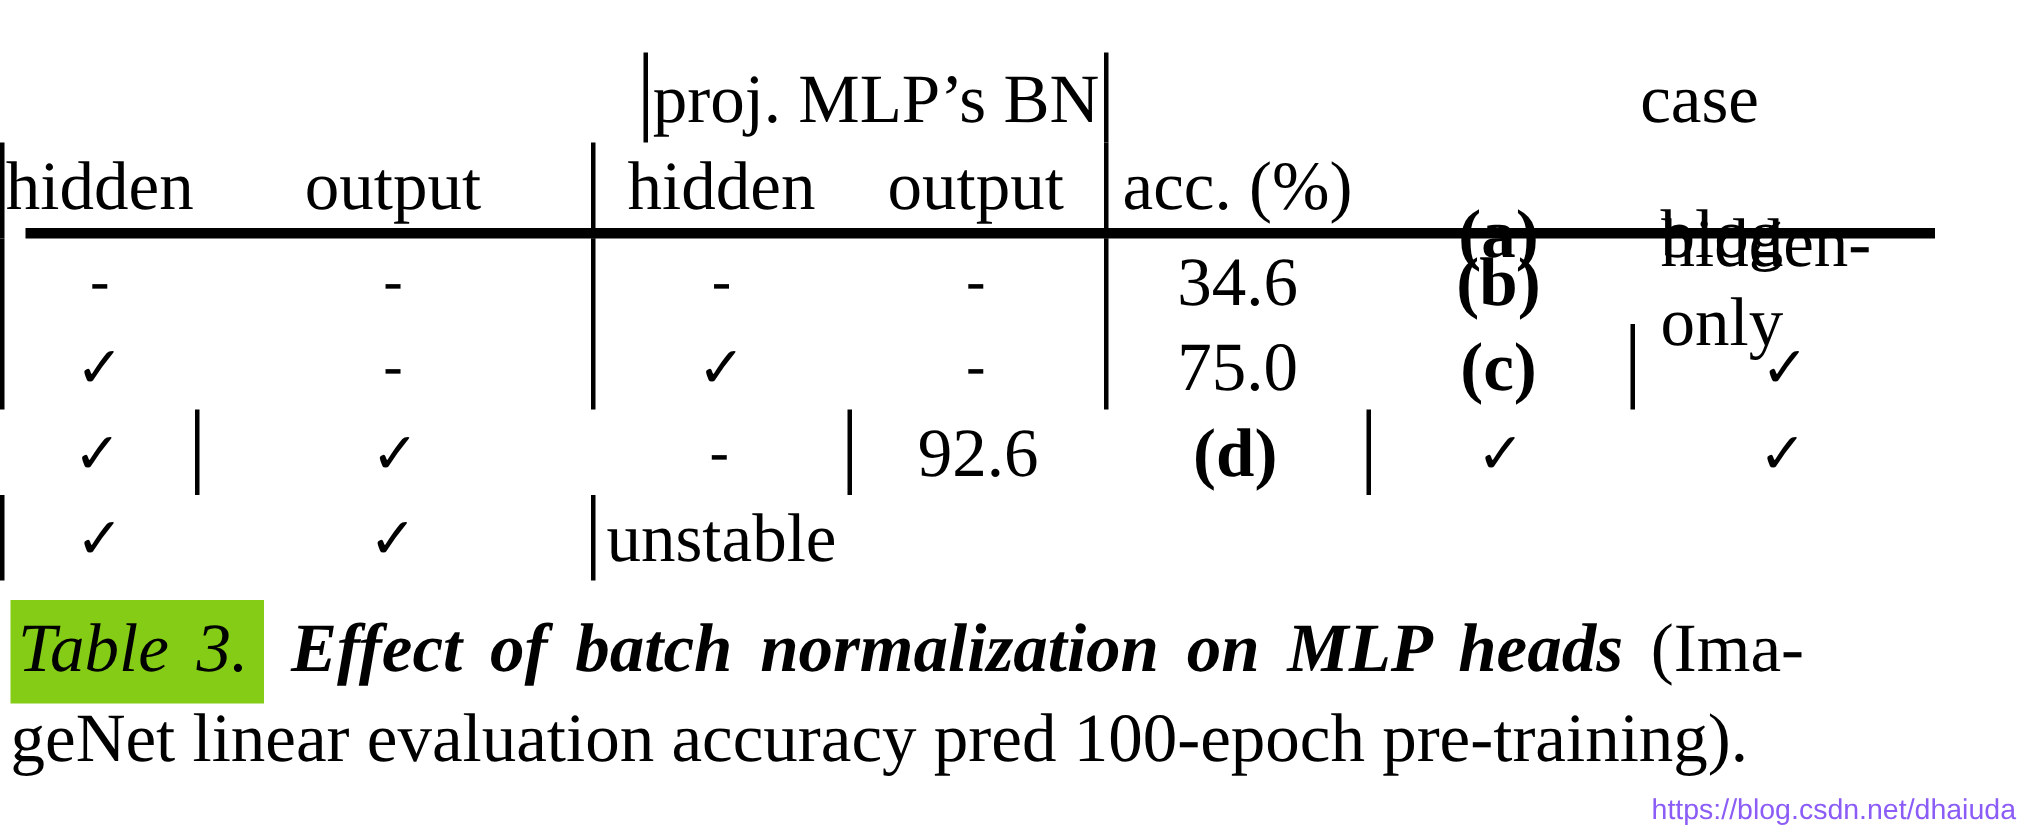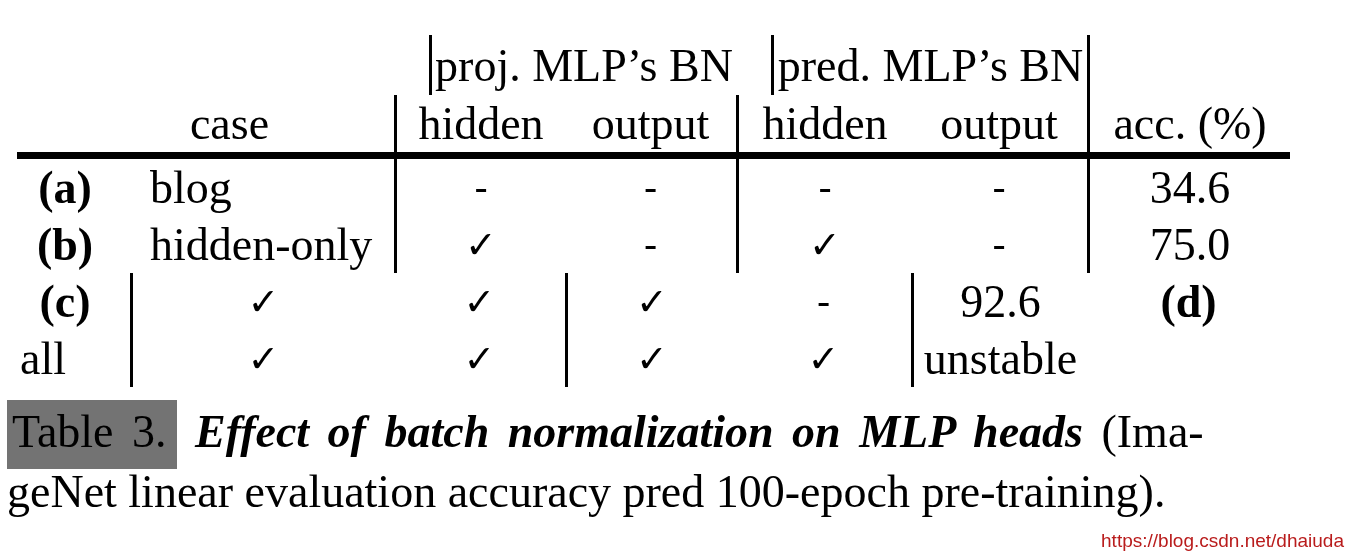--- a/index.html
+++ b/index.html
@@ -48,21 +48,20 @@
 </style>
 </head>
 <body>
 
 <div class="page">
 
   <div class="tbl">
 
     <div class="c span2"></div>
     <div class="c span2 bl">proj. MLP’s BN</div>
-    <div class="c span2 bl">pred. MLP’s BN</div>
     <div class="c bl"></div>
 
     <div class="c span2 case-header">case</div>
     <div class="c bl">hidden</div>
     <div class="c">output</div>
     <div class="c bl">hidden</div>
     <div class="c">output</div>
     <div class="c bl">acc. (%)</div>
 
     <div class="c span2"></div>
@@ -89,30 +88,29 @@
     <div class="c bl">75.0</div>
 
     <div class="c rowlabel">(c)</div>
     <div class="c bl mark">✓</div>
     <div class="c mark">✓</div>
     <div class="c bl mark">✓</div>
     <div class="c mark">-</div>
     <div class="c bl">92.6</div>
 
     <div class="c rowlabel">(d)</div>
-    <div class="c casename">all</div>
     <div class="c bl mark">✓</div>
     <div class="c mark">✓</div>
     <div class="c bl mark">✓</div>
     <div class="c mark">✓</div>
     <div class="c bl">unstable</div>
   </div>
 
   <div class="thick-rule"></div>
 
   <div class="caption">
-    <div class="cap-line1"><span class="hl" style="background: #737373;">Table 3.</span> <span class="b">Effect of batch normalization on MLP heads</span> <span>(Ima-</span></div>
+    <div class="cap-line1"><span class="hl" style="background: #84cc16; font-style: italic;">Table 3.</span> <span class="b">Effect of batch normalization on MLP heads</span> <span>(Ima-</span></div>
     <div class="cap-line2">geNet linear evaluation accuracy pred 100-epoch pre-training).</div>
   </div>
 
-  <div class="watermark" style="color: #b91c1c;">https://blog.csdn.net/dhaiuda</div>
+  <div class="watermark" style="color: #8b5cf6;">https://blog.csdn.net/dhaiuda</div>
 
 </div>
 
 </body></html>

